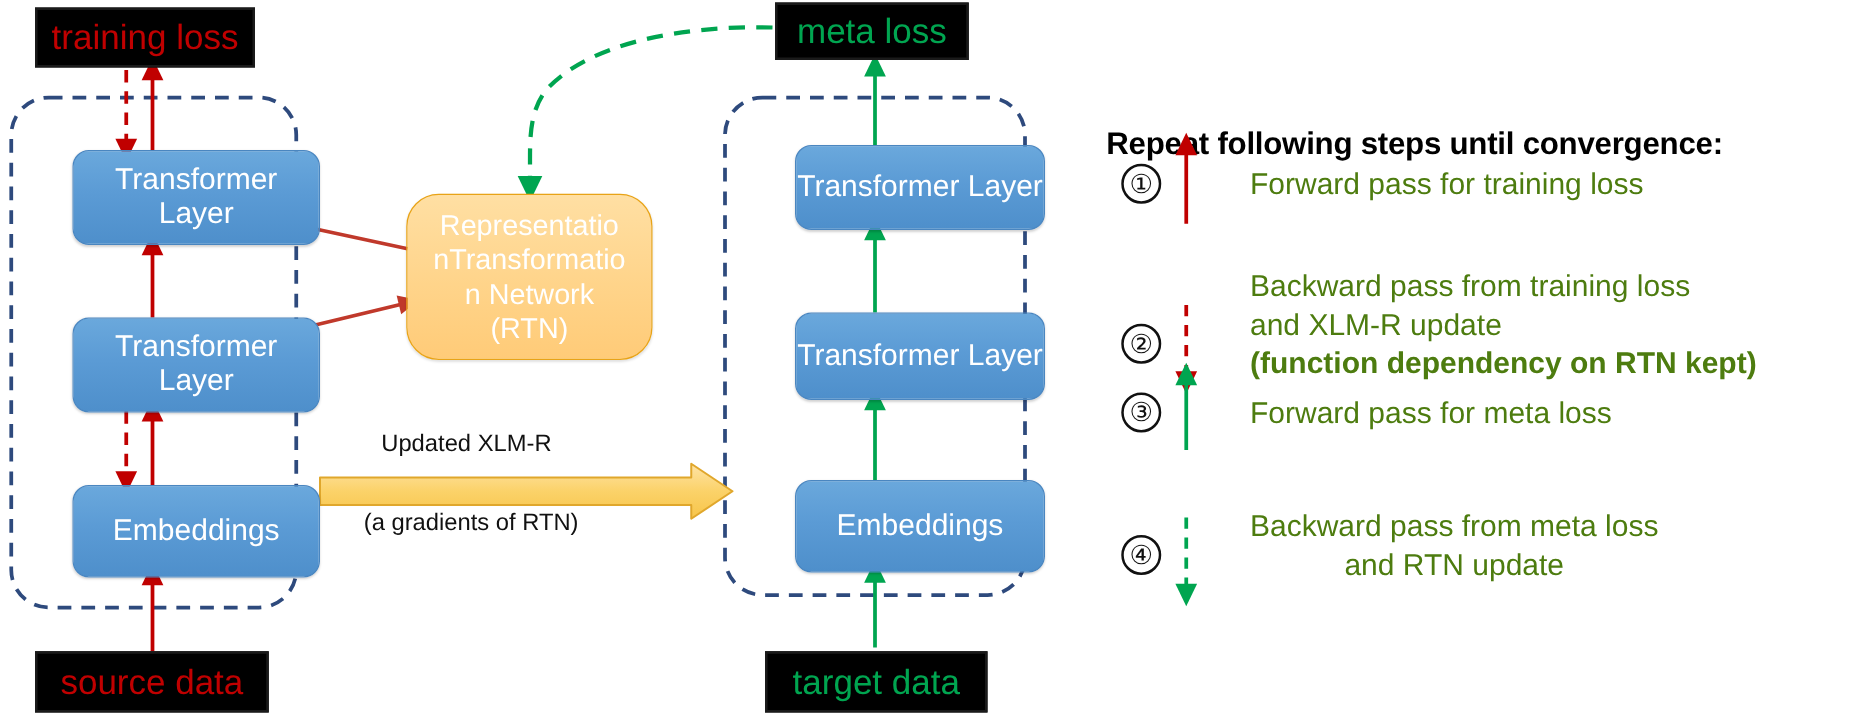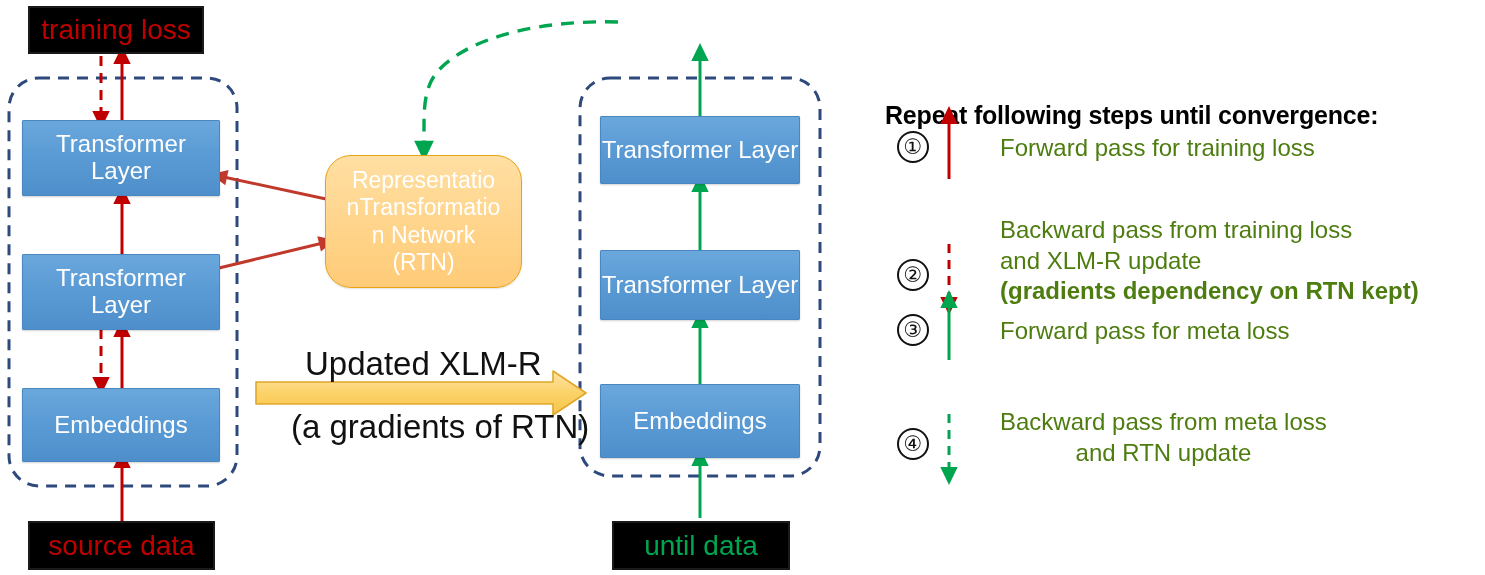--- a/index.html
+++ b/index.html
@@ -9,37 +9,37 @@
   svg.layer{position:absolute;left:0;top:0;width:1485px;height:575px;overflow:visible;}
 
   
   .txtbox{position:absolute;box-sizing:border-box;background:#000000;border:2px solid #1a1a1a;
           display:flex;align-items:center;justify-content:center;white-space:nowrap;}
   .txtbox span{font-size:28px;line-height:1;}
   .red-t{color:#C00000;}
   .green-t{color:#00A550;}
 
   
-  .modbox{position:absolute;box-sizing:border-box;border-radius:1px;
+  .modbox{position:absolute;box-sizing:border-box;border-radius:13px;
           background:linear-gradient(180deg,#6AA8DC 0%,#5B9BD5 45%,#4E8FCB 100%);
           border:1px solid #4a86c0;
           display:flex;align-items:center;justify-content:center;text-align:center;
           color:#ffffff;font-size:24px;line-height:1.12;
-          box-shadow:0 1px 2px rgba(0,0,0,.18);}
+          box-shadow:0 1px 2px rgba(0,0,0,.18);margin-left:36px;}
 
   
   .rtnbox{position:absolute;box-sizing:border-box;border-radius:26px;
           background:linear-gradient(180deg,#FFDFA3 0%,#FFD48A 55%,#FFCB78 100%);
           border:1.5px solid #E8A317;
           display:flex;align-items:center;justify-content:center;text-align:center;
           color:#ffffff;font-size:23px;line-height:1.18;padding:0 6px;
           box-shadow:0 1px 2px rgba(0,0,0,.12);}
 
   
-  .xlmr-lab{position:absolute;font-size:33px;color:#111;white-space:nowrap;}
+  .xlmr-lab{position:absolute;font-size:19px;color:#111;white-space:nowrap;}
 
   
   .legend{position:absolute;left:880px;top:52px;width:600px;height:470px;}
   .legend-title{position:absolute;left:5px;top:6px;font-size:25px;font-weight:bold;color:#000;
                 white-space:nowrap;letter-spacing:-0.2px;margin-top:43px;}
   .step{position:absolute;}
   .step-num{position:absolute;width:32px;height:32px;border:2px solid #111;border-radius:50%;
             display:flex;align-items:center;justify-content:center;
             font-size:21px;color:#111;box-sizing:border-box;}
   .step-txt{position:absolute;font-size:24px;color:#4d7c0f;line-height:1.28;white-space:nowrap;}
@@ -125,35 +125,38 @@
       <div>Representatio</div>
       <div>nTransformatio</div>
       <div>n Network</div>
       <div>(RTN)</div>
     </div>
   </div>
 
   <div class="xlmr-lab" style="left:305px;top:345px;">Updated XLM-R</div>
   <div class="xlmr-lab" style="left:291px;top:408px;">(a gradients of RTN)</div>
 
+  <div class="txtbox" style="left:620px;top:2px;width:155px;height:46px;">
+    <span class="green-t">meta loss</span>
+  </div>
 
   <div class="modbox" style="left:600px;top:116px;width:200px;height:68px;">
     <span>Transformer Layer</span>
   </div>
 
   <div class="modbox" style="left:600px;top:250px;width:200px;height:70px;">
     <span>Transformer Layer</span>
   </div>
 
   <div class="modbox" style="left:600px;top:384px;width:200px;height:74px;">
     <span>Embeddings</span>
   </div>
 
   <div class="txtbox" style="left:612px;top:521px;width:178px;height:49px;">
-    <span class="green-t">until data</span>
+    <span class="green-t">target data</span>
   </div>
 
   <div class="legend">
     <div class="legend-title">Repeat following steps until convergence:</div>
 
     <svg style="position:absolute;left:0;top:0;width:600px;height:470px;overflow:visible;" viewBox="0 0 600 470">
       <defs>
         <marker id="lg-up-red" markerWidth="7" markerHeight="7" refX="3.1" refY="3.3" orient="auto" markerUnits="strokeWidth">
           <path d="M0.4,0.4 L6.4,3.3 L0.4,6.2 z" fill="#C00000"></path>
         </marker>
@@ -172,21 +175,21 @@
       <div class="step-txt" style="left:120px;top:81px;">
         <div>Forward pass for training loss</div>
       </div>
     </div>
 
     <div class="step">
       <div class="step-num" style="left:17px;top:207px;">②</div>
       <div class="step-txt" style="left:120px;top:163px;">
         <div>Backward pass from training loss</div>
         <div>and XLM-R update</div>
-        <div style="font-weight:bold;">(gradients dependency on RTN kept)</div>
+        <div style="font-weight:bold;">(function dependency on RTN kept)</div>
       </div>
     </div>
 
     <div class="step">
       <div class="step-num" style="left:17px;top:262px;">③</div>
       <div class="step-txt" style="left:120px;top:264px;">
         <div>Forward pass for meta loss</div>
       </div>
     </div>
 

